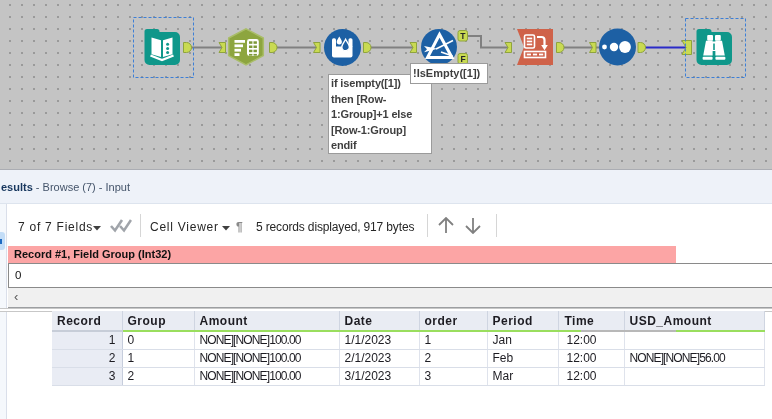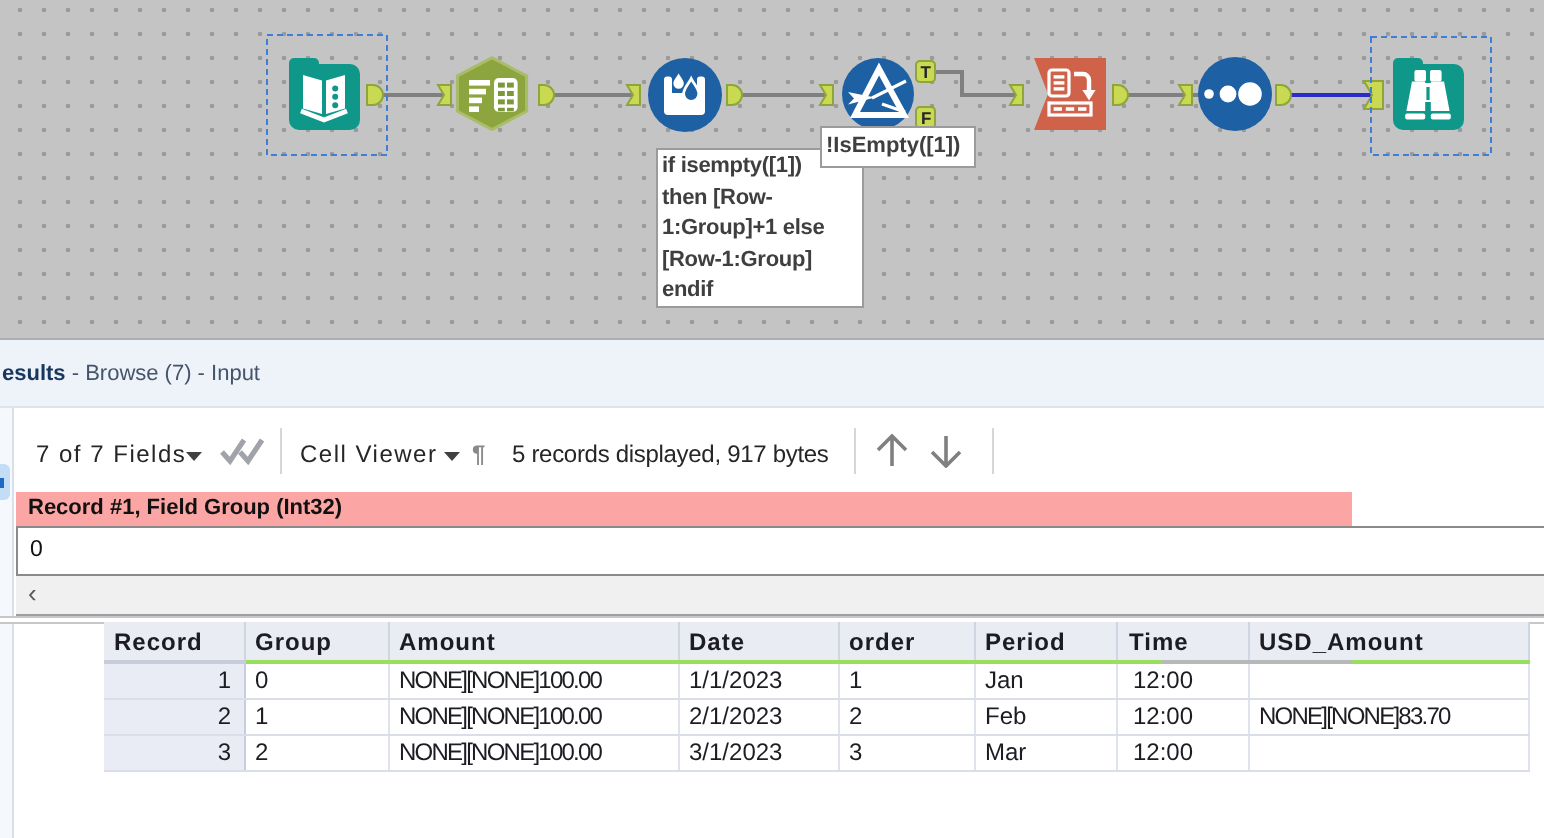--- a/index.html
+++ b/index.html
@@ -272,21 +272,21 @@
               <td></td>
         </tr>
         <tr>
           <td class="rec">2</td>
               <td>1</td>
               <td class="tight">NONE][NONE]100.00</td>
               <td>2/1/2023</td>
           <td>2</td>
               <td>Feb</td>
               <td>12:00</td>
-              <td class="tight">NONE][NONE]83.70</td>
+              <td class="tight">NONE][NONE]56.00</td>
         </tr>
         <tr>
           <td class="rec">3</td>
               <td>2</td>
               <td class="tight">NONE][NONE]100.00</td>
               <td>3/1/2023</td>
           <td>3</td>
               <td>Mar</td>
               <td>12:00</td>
               <td></td>

